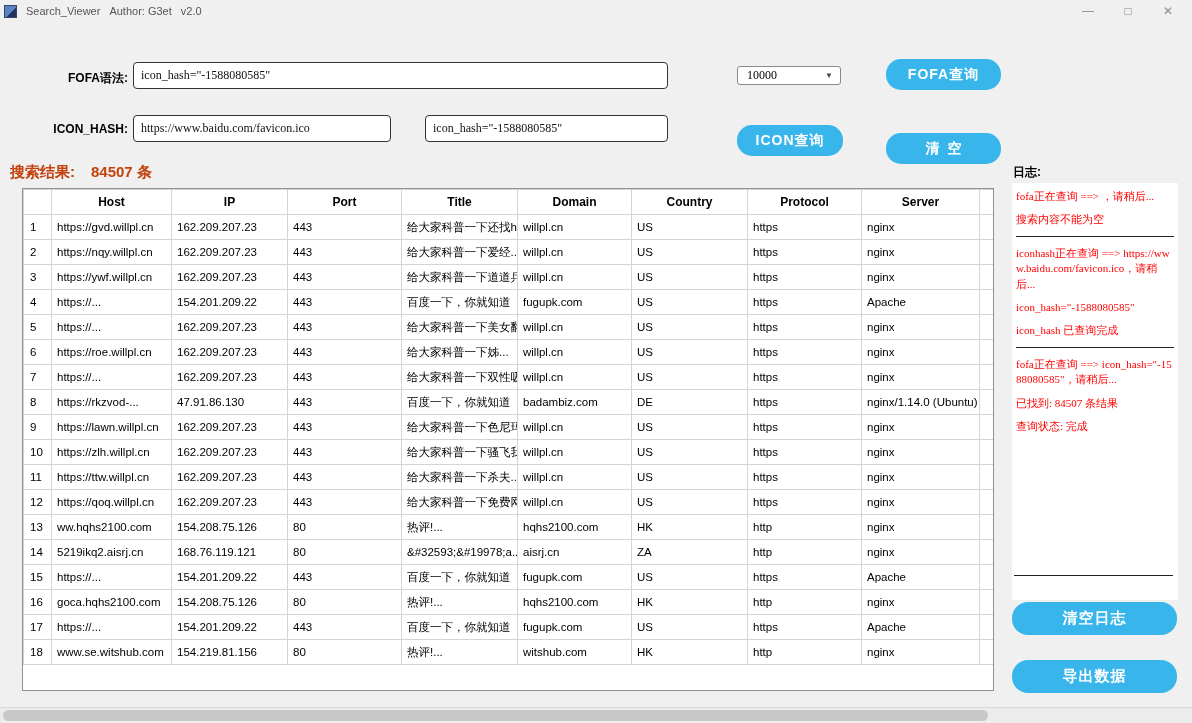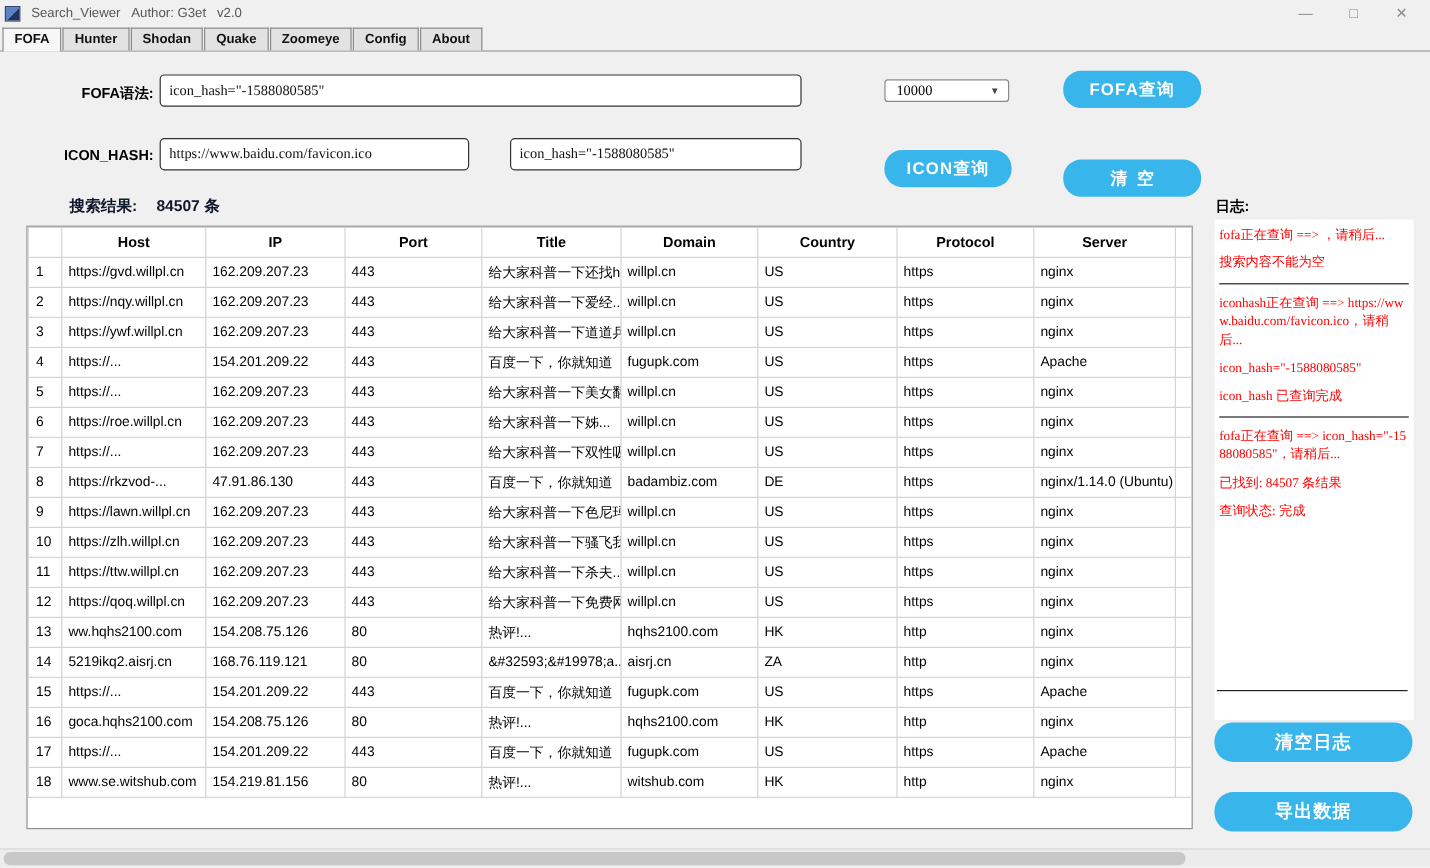--- a/index.html
+++ b/index.html
@@ -31,21 +31,21 @@
   .combo-arrow { position:absolute; right:7px; font-size:8px; color:#444; }
 
   .btn { position:absolute; background:var(--accent,#38b6ec); color:#fff; border:none; border-radius:15px; font-family:"Liberation Sans",sans-serif; font-weight:700; font-size:14px; letter-spacing:1px; cursor:pointer; }
   .btn-fofa  { left:886px; top:59px;  width:115px; height:31px; }
   .btn-icon  { left:737px; top:125px; width:106px; height:31px; }
   .btn-clear { left:886px; top:133px; width:115px; height:31px; letter-spacing:8px; text-indent:8px; }
   .btn-clearlog { left:1012px; top:602px; width:165px; height:33px; font-size:15px; border-radius:16px; }
   .btn-export   { left:1012px; top:660px; width:165px; height:33px; font-size:15px; border-radius:16px; }
 
   
-  .results { position:absolute; left:10px; top:163px; font-size:13px; font-weight:700; color:#0f172a;margin-left:48px; }
+  .results { position:absolute; left:10px; top:163px; font-size:15px; font-weight:700; color:#c2410c; }
   .results-count { margin-left:16px; }
 
   
   .table-wrap { position:absolute; left:22px; top:188px; width:972px; height:503px; background:#fff; border:1px solid #8f8f8f; overflow:hidden; }
   table { border-collapse:collapse; table-layout:fixed; width:100%; }
   th, td { border:1px solid #d4d4d4; height:25px; padding:0 5px; overflow:hidden; white-space:nowrap; }
   th { font-size:12px; font-weight:700; text-align:center; color:#000; }
   td { font-size:11.5px; color:#000; text-align:left; }
   td.num { padding-left:6px; }
   td.stub, th.stub { padding:0; }
@@ -71,29 +71,20 @@
     <span class="tb-text">Search_Viewer</span>
     <span class="tb-text">Author: G3et</span>
     <span class="tb-text">v2.0</span>
     <div class="win-controls">
       <span class="wc">—</span>
       <span class="wc">□</span>
       <span class="wc">✕</span>
     </div>
   </div>
 
-  <div class="tabbar">
-      <div class="tab active">FOFA</div>
-      <div class="tab">Hunter</div>
-      <div class="tab">Shodan</div>
-      <div class="tab">Quake</div>
-      <div class="tab">Zoomeye</div>
-      <div class="tab">Config</div>
-      <div class="tab">About</div>
-    </div>
 
   <span class="form-label lbl-fofa">FOFA语法:</span>
   <input class="input input-fofa" type="text" value="icon_hash=&quot;-1588080585&quot;" style="">
   <div class="combo">
     <span>10000</span>
     <span class="combo-arrow">▼</span>
   </div>
   <button class="btn btn-fofa">FOFA查询</button>
 
   <span class="form-label lbl-iconhash">ICON_HASH:</span>

